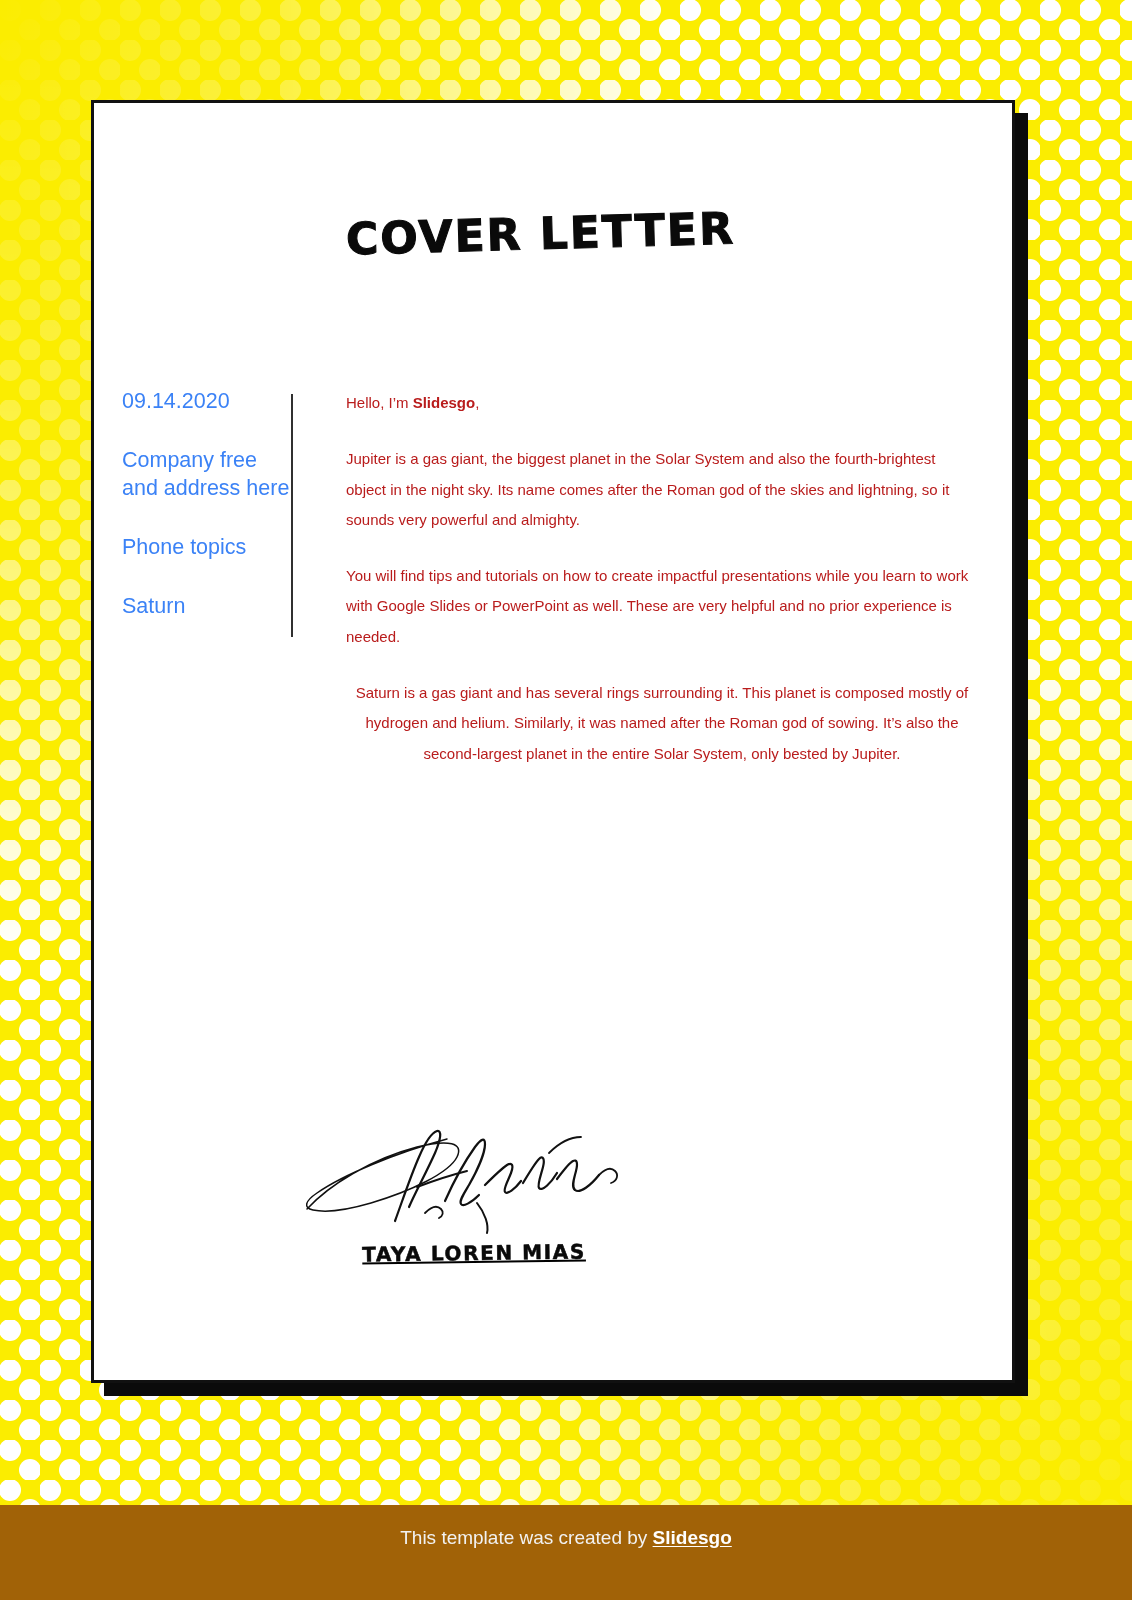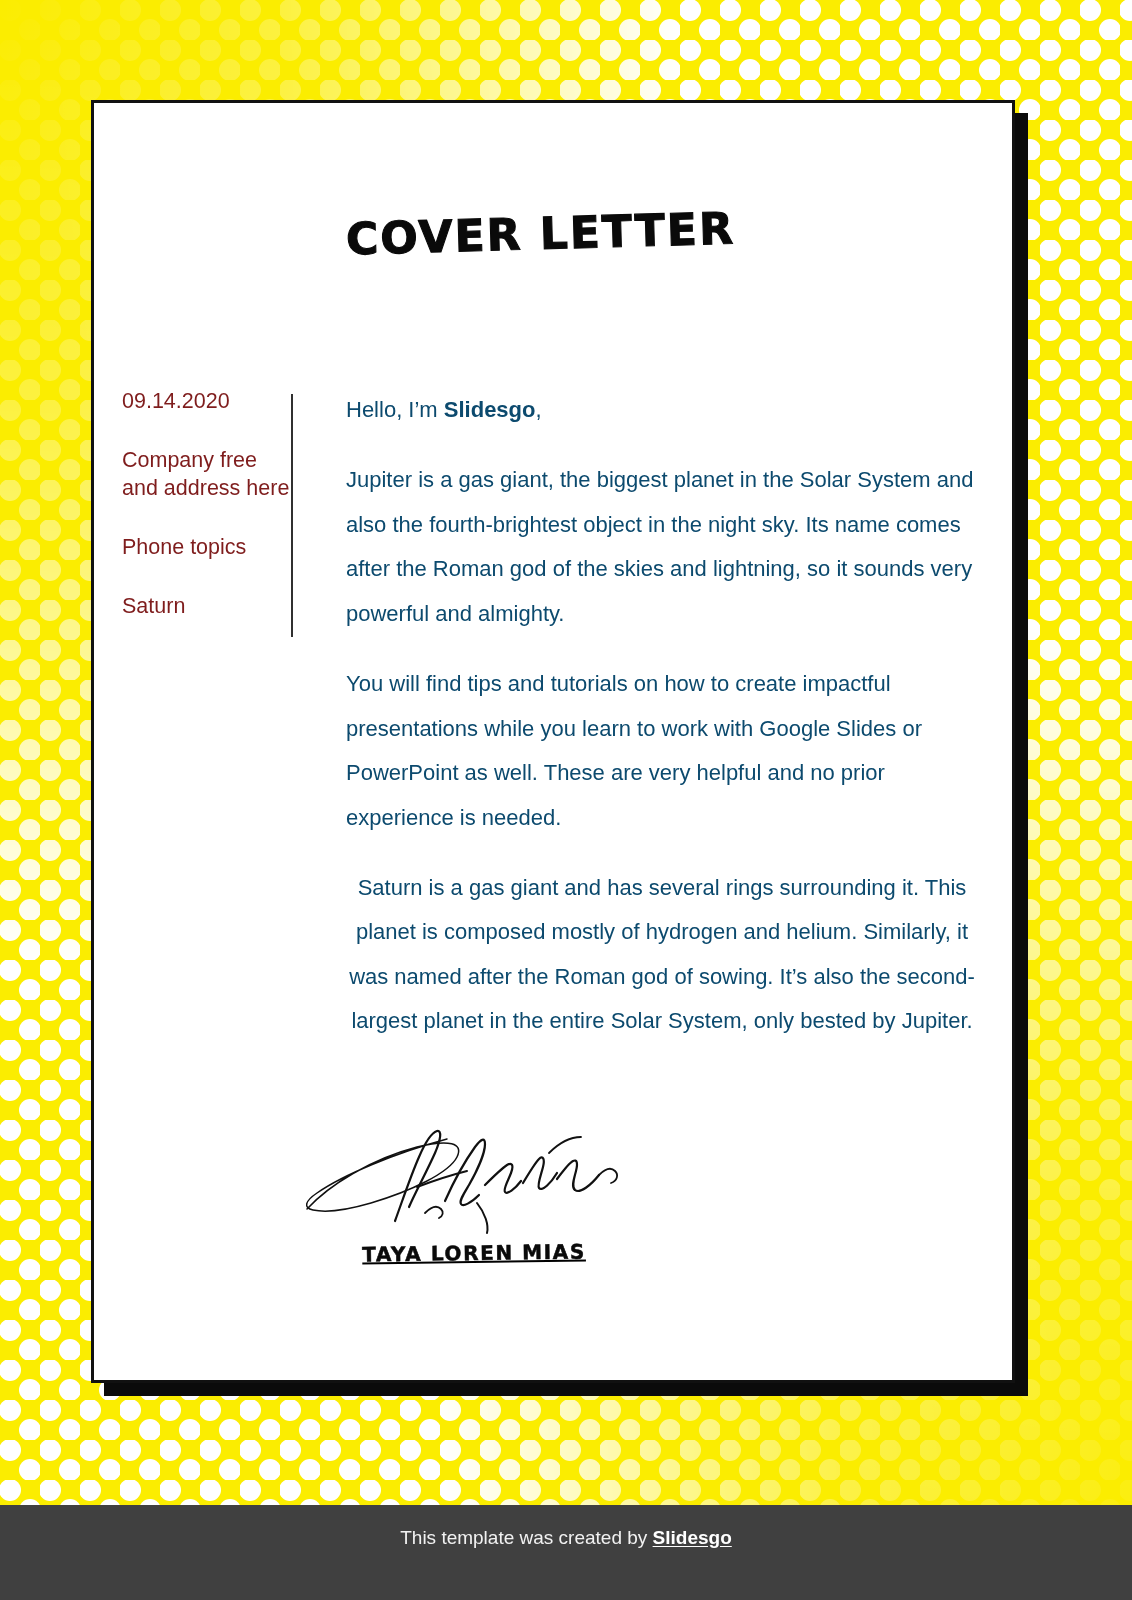--- a/index.html
+++ b/index.html
@@ -71,44 +71,44 @@
     display: flex;
     align-items: flex-start;
   }
 
   #meta-column {
     width: 199px;
     padding-left: 28px;
     box-sizing: border-box;
     font-size: 21.5px;
     line-height: 1.30;
-    color: #7f1d1d;
+    color: #3b82f6;
     position: relative;
     min-height: 265px;
   }
   #meta-column .meta-item { margin-bottom: 31px; }
   #meta-column .meta-item:last-child { margin-bottom: 0; }
 
   #meta-divider {
     position: absolute;
     right: 0;
     top: 6px;
     width: 2px;
     height: 243px;
     background: #303030;
   }
 
   #content-column {
     flex: 1;
     padding-left: 53px;
     padding-right: 34px;
     box-sizing: border-box;
-    font-size: 22px;
+    font-size: 15px;
     line-height: 2.02;
-    color: #0c4a6e;
+    color: #b91c1c;
   }
   #content-column p { margin: 0 0 26px 0; }
   #content-column p:last-child { margin-bottom: 0; text-align: center; }
   #content-column b { font-weight: 700; }
 
   
   #signature-block {
     position: absolute;
     left: 0;
     top: 1010px;
@@ -135,21 +135,21 @@
     -webkit-text-stroke: 0.5px #0a0a0a;
   }
 
   
   #footer-bar {
     position: absolute;
     left: 0;
     bottom: 0;
     width: 100%;
     height: 95px;
-    background: #404040;
+    background: #a16207;
   }
   #footer-text {
     position: absolute;
     left: 0;
     top: 22px;
     width: 100%;
     text-align: center;
     color: #f2f2f2;
     font-size: 19px;
   }

